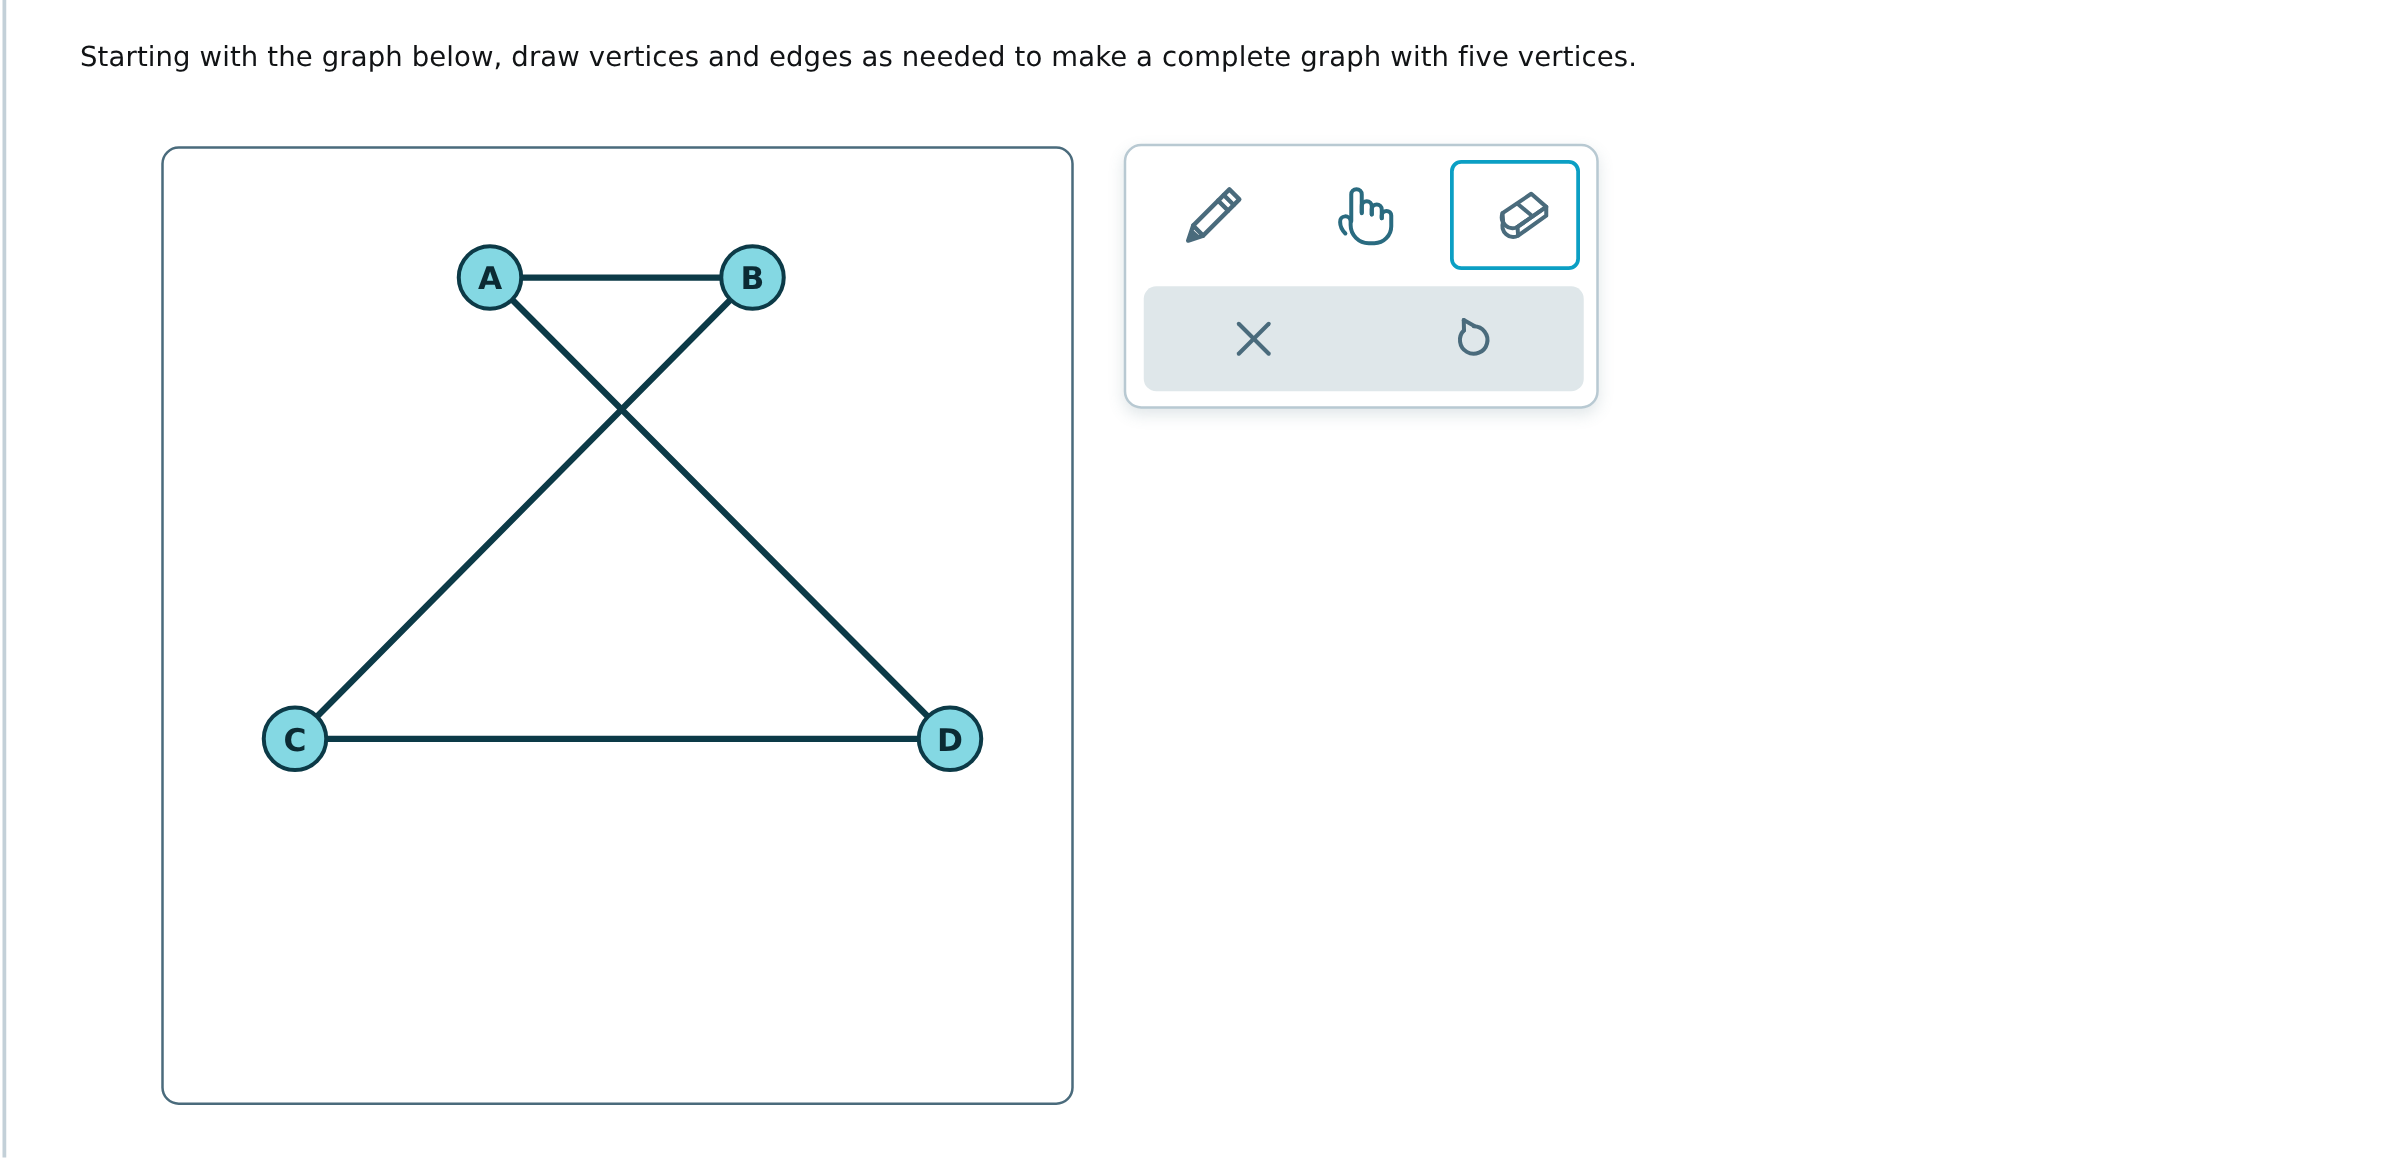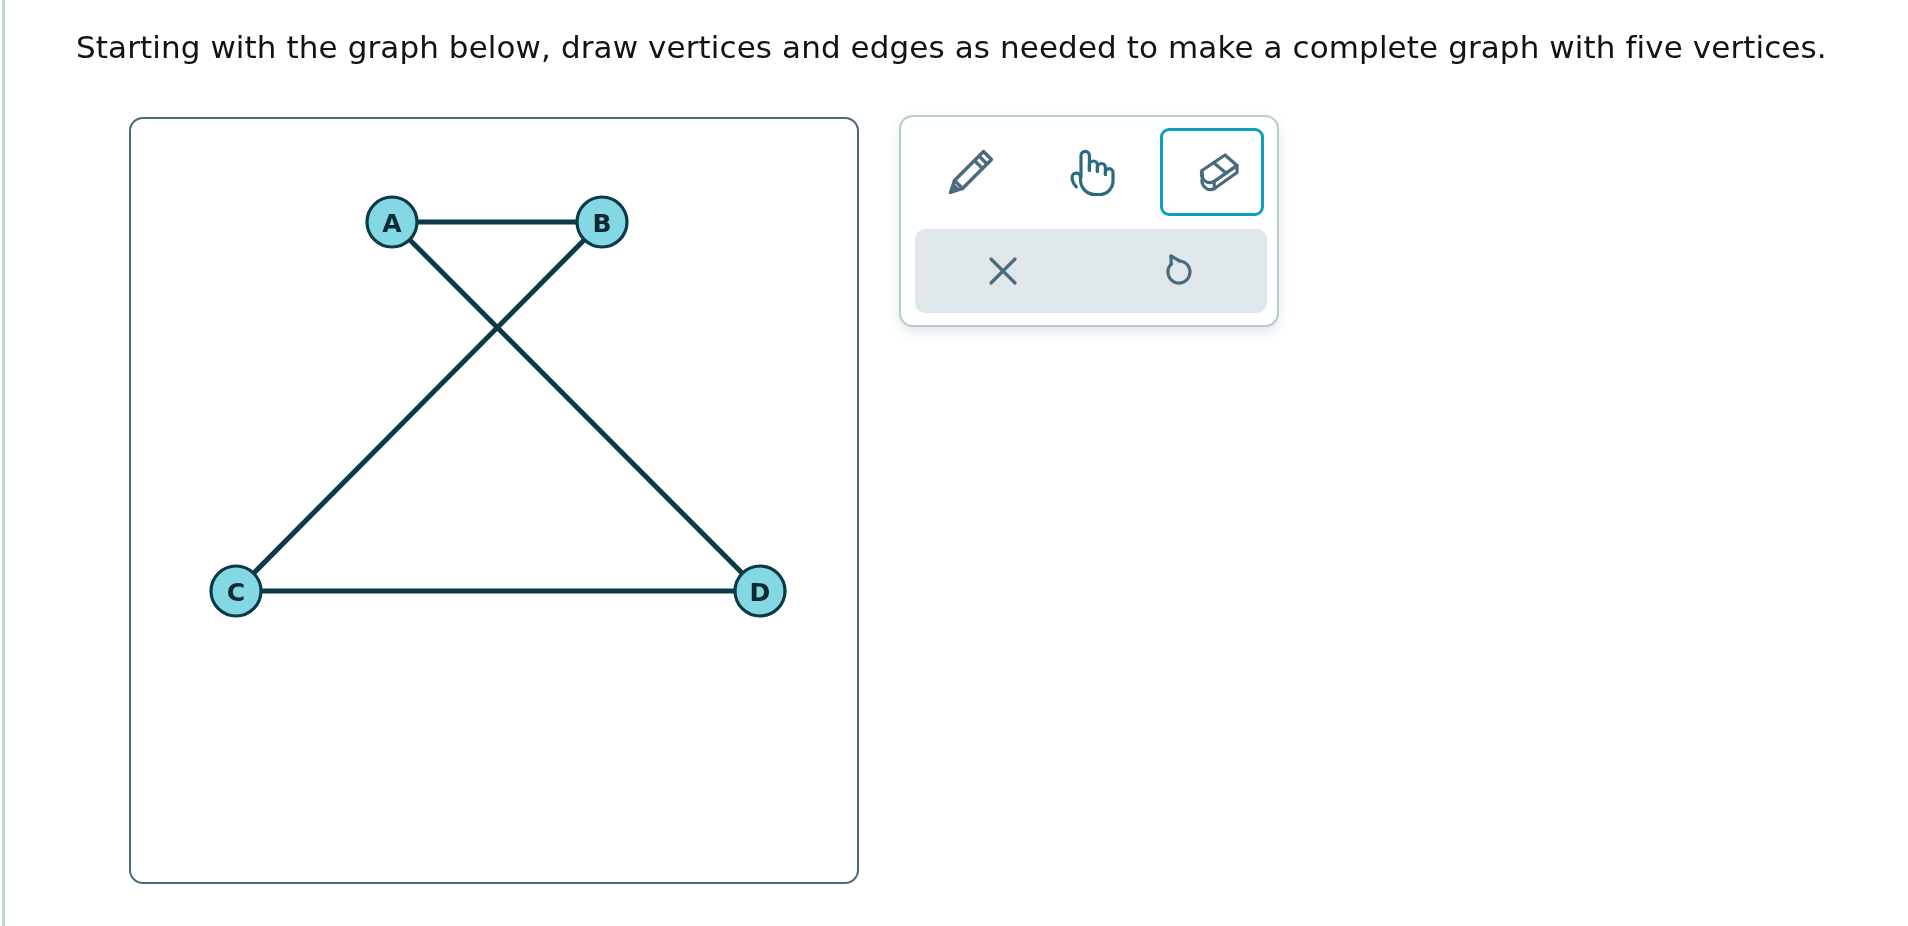--- a/index.html
+++ b/index.html
@@ -27,24 +27,24 @@
     left: 2px;
     top: 0;
     width: 3px;
     height: 930px;
     background: #c3d0d8;
   }
 
   
   #prompt {
     position: absolute;
-    left: 76px;
+    left: 64px;
     top: 30px;
     width: 1700px;
-    font-size: 31px;
+    font-size: 22px;
     line-height: 34px;
     color: #111315;
     font-family: "DejaVu Sans", sans-serif;
     letter-spacing: 0.1px;
     white-space: nowrap;
   }
 
   
   #canvas-card {
     position: absolute;

